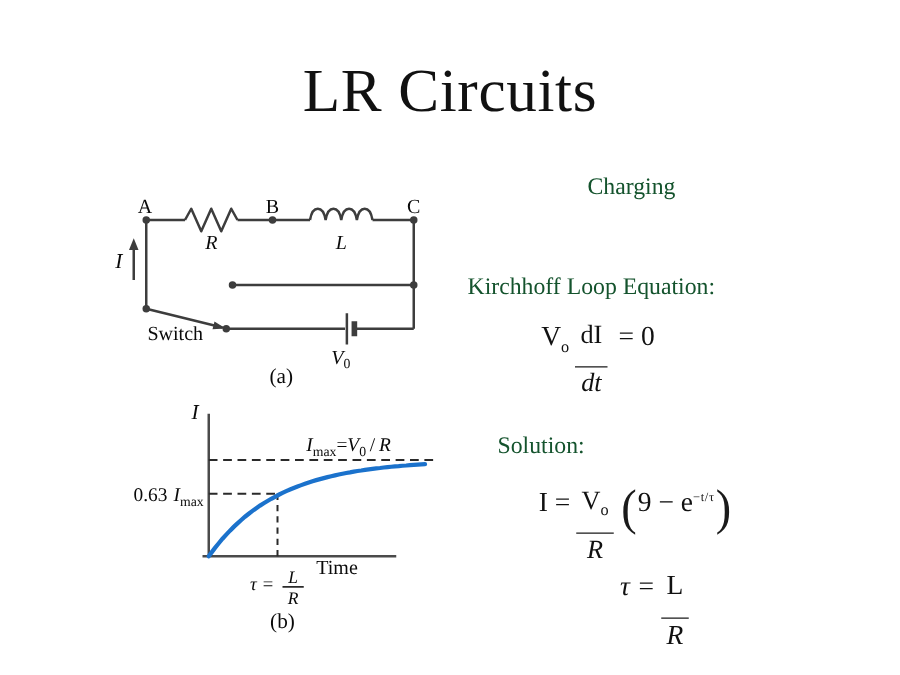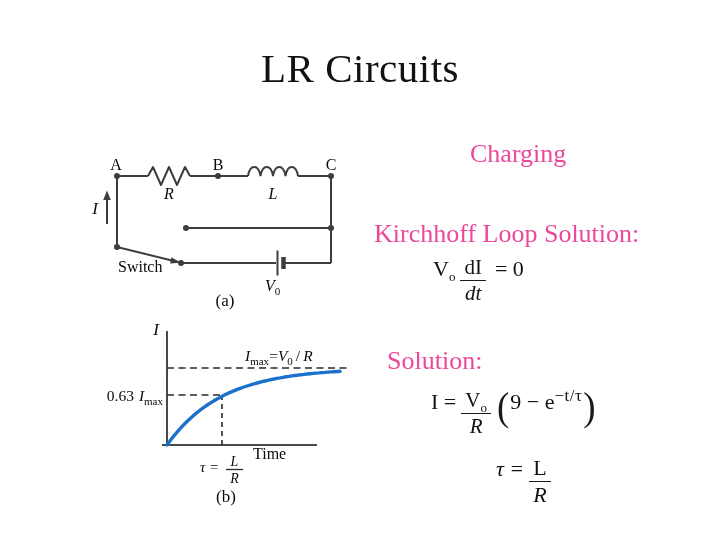--- a/index.html
+++ b/index.html
@@ -5,35 +5,35 @@
   html,body{margin:0;padding:0;}
   body{
     width:720px;height:540px;position:relative;overflow:hidden;
     background:#ffffff;
     font-family:"Liberation Serif", serif;
     color:#000;
   }
   .abs{position:absolute;}
   .slide-title{
     left:0;right:0;top:44px;text-align:center;
-    font-size:41px;letter-spacing:0.5px;color:#111;
+    font-size:49px;letter-spacing:0.5px;color:#111;
   }
-  .rc-text{font-size:26px;color:#ec4899;white-space:nowrap;}
+  .rc-text{font-size:19px;color:#14532d;white-space:nowrap;}
   .equation{
     display:flex;
     font-size:22px;color:#111;white-space:nowrap;
   }
   .frac{
     display:inline-flex;flex-direction:column;align-items:center;
     line-height:1.08;margin:0 5px;font-size:21px;
   }
-  .frac .num{border-bottom:1.6px solid #1a1a1a;padding:0 4px 1px;}
+  .frac .num{border-bottom:1.6px solid #1a1a1a;padding:0 4px 14px;}
   .frac .den{padding:1px 4px 0;font-style:italic;}
   sub.sm{font-size:13px;line-height:0;}
-  sup.sm{font-size:17px;line-height:0;letter-spacing:0.5px;}
+  sup.sm{font-size:10px;line-height:0;letter-spacing:0.5px;}
   .bigparen{
     font-size:37px;font-weight:400;line-height:1;
     transform:scaleY(1.08);margin:0 1px;color:#1a1a1a;
   }
   .eq-gap{margin:0 4px;}
   svg text{font-family:"Liberation Serif", serif;fill:#0a0a0a;}
   .it{font-style:italic;}
 </style>
 </head>
 <body>
@@ -92,32 +92,32 @@
     <text x="200" y="472" class="it" font-size="15">τ =</text>
     <text x="234.5" y="466" text-anchor="middle" class="it" font-size="14">L</text>
     <path d="M226,469.5 H243" stroke="#2a2a2a" stroke-width="1.3"></path>
     <text x="234.5" y="483" text-anchor="middle" class="it" font-size="14">R</text>
     <text x="226" y="502" text-anchor="middle" font-size="17">(b)</text>
   </g>
 </svg>
 
 <div class="abs rc-text" style="left:470px;top:139px;">Charging</div>
 
-<div class="abs rc-text" style="left:374px;top:219px;">Kirchhoff Loop Solution:</div>
+<div class="abs rc-text" style="left:374px;top:219px;">Kirchhoff Loop Equation:</div>
 
 <div class="abs equation" style="left:433px;top:256px;height:54px;">
   <span><span>V</span><sub class="sm">o</sub></span>
   <span class="frac">
     <span class="num">dI</span>
     <span class="den">dt</span>
   </span>
   <span class="eq-gap">= 0</span>
 </div>
 
-<div class="abs rc-text" style="left:387px;top:346px;">Solution:</div>
+<div class="abs rc-text" style="left:398px;top:346px;">Solution:</div>
 
 <div class="abs equation" style="left:431px;top:389px;height:56px;">
   <span>I =</span>
   <span class="frac">
     <span class="num"><span>V</span><sub class="sm">o</sub></span>
     <span class="den">R</span>
   </span>
   <span class="bigparen">(</span>
   <span><span>9 − e</span><sup class="sm">−t/τ</sup></span>
   <span class="bigparen">)</span>

